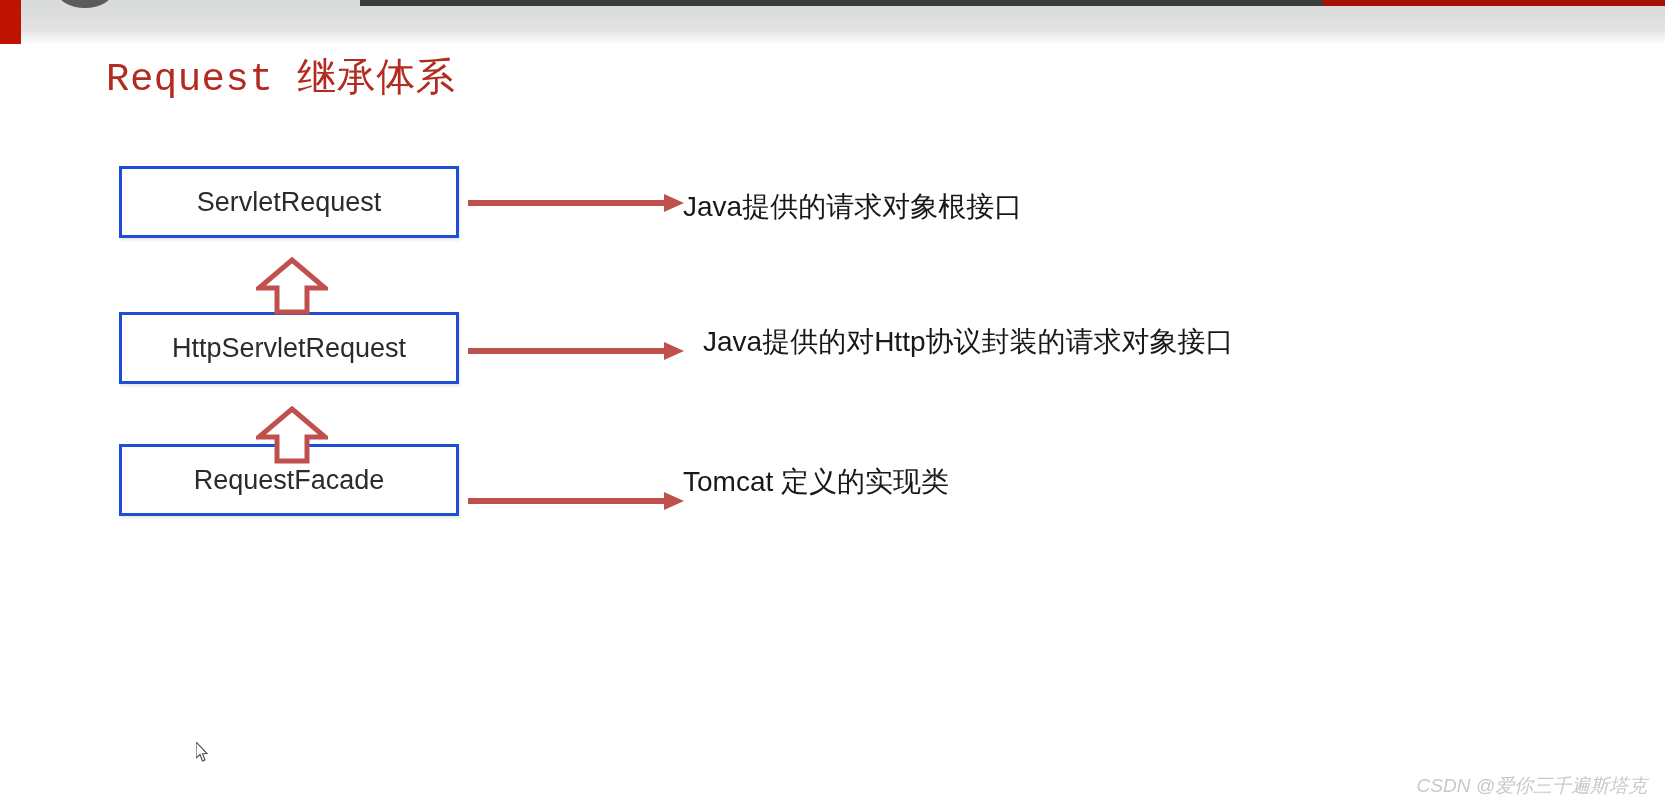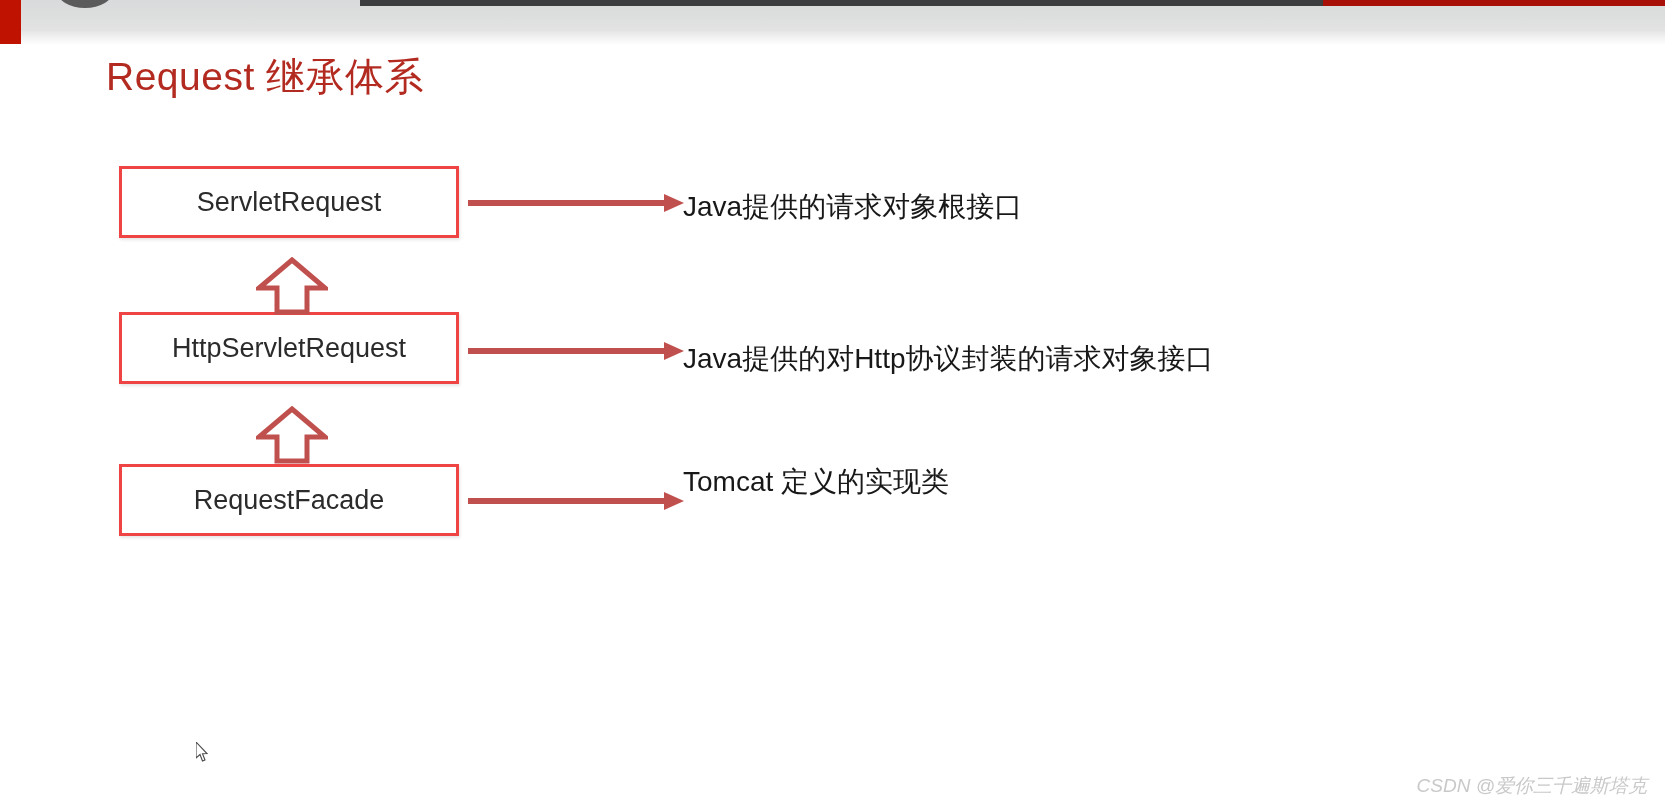--- a/index.html
+++ b/index.html
@@ -63,45 +63,45 @@
 
   
   .slide-title {
     position: absolute;
     left: 106px;
     top: 50px;
     font-size: 39px;
     color: #b32b20;
     letter-spacing: 0.5px;
     white-space: nowrap;
-    font-family: Liberation Sans, sans-serif;
+    font-family: Liberation Mono, monospace;
   }
 
   
   .node-box {
     position: absolute;
     left: 119px;
     width: 340px;
     height: 72px;
-    border: 3px solid #ef4444;
+    border: 3px solid #1d4ed8;
     background: #ffffff;
     box-sizing: border-box;
     display: flex;
     align-items: center;
     justify-content: center;
     box-shadow: 1px 2px 3px rgba(0,0,0,0.10);
   }
   .node-box span {
     font-size: 27px;
     color: #2b2b2b;
     white-space: nowrap;
   }
   #box-0 { top: 166px; }
   #box-1 { top: 312px; }
-  #box-2 { top: 464px; }
+  #box-2 { top: 444px; }
 
   
   .up-arrow {
     position: absolute;
     left: 256px;
     width: 72px;
     height: 58px;
   }
   #uparrow-0 { top: 257px; }
   #uparrow-1 { top: 406px; }
@@ -120,21 +120,21 @@
   
   .desc-label {
     position: absolute;
     left: 683px;
     font-size: 28px;
     color: #181818;
     white-space: nowrap;
     text-align: right;
   }
   #desc-0 { top: 188px; }
-  #desc-1 { top: 340px; }
+  #desc-1 { top: 323px; margin-left: 20px; }
   #desc-2 { top: 463px; }
 
   
   .watermark {
     position: absolute;
     right: 18px;
     bottom: 10px;
     font-size: 19px;
     color: #c9c9c9;
     white-space: nowrap;

